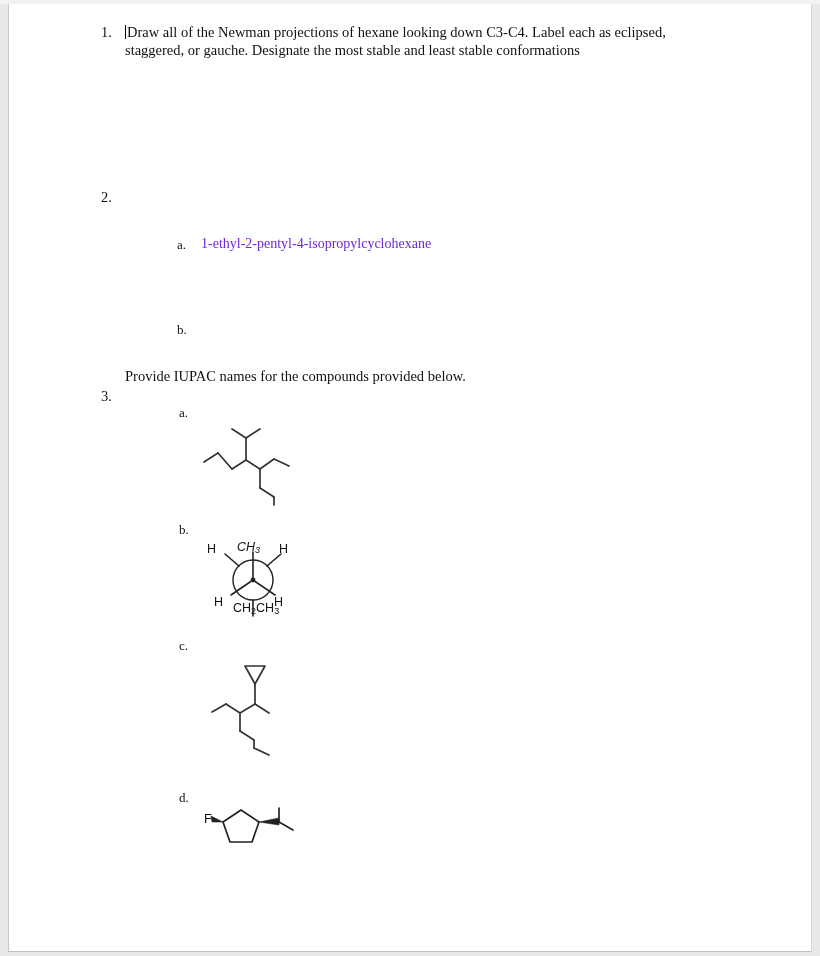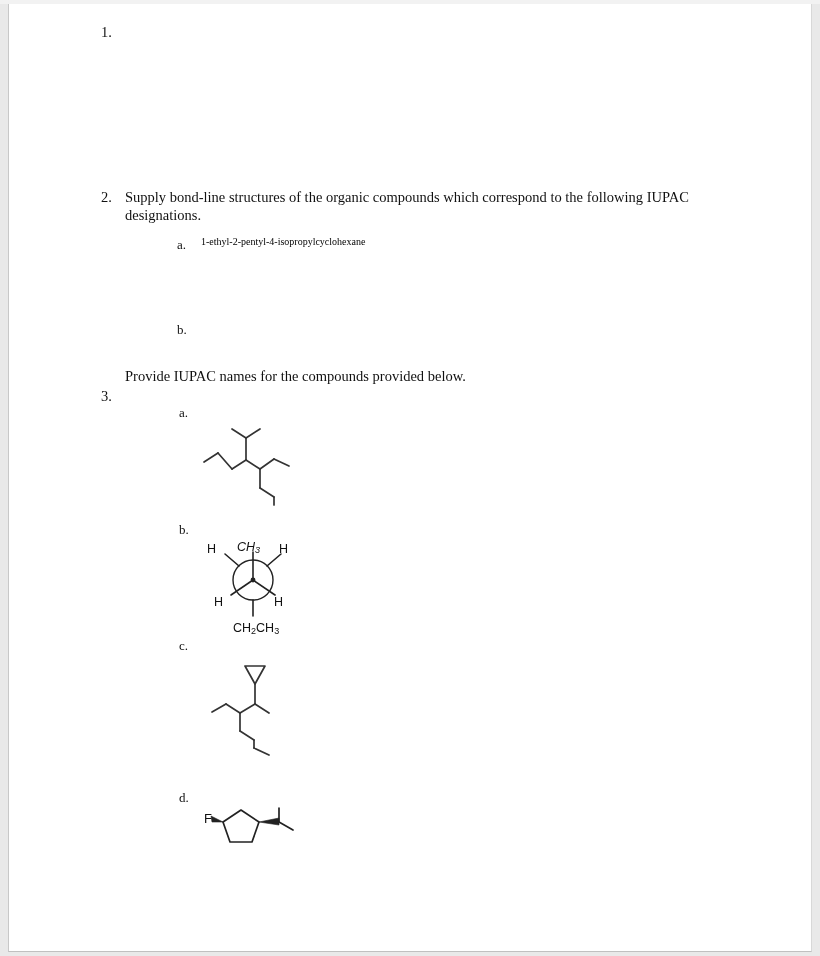--- a/index.html
+++ b/index.html
@@ -41,22 +41,22 @@
     line-height: 17.5px;
     color: #111;
   }
   .qnum {
     position: absolute;
     font-size: 14.5px;
     color: #111;
   }
   .sub {
     position: absolute;
-    font-size: 10px;
-    color: #000000;
+    font-size: 14px;
+    color: #6d28d9;
   }
   .sublabel {
     position: absolute;
     font-size: 13px;
     color: #111;
   }
   .ital { font-style: italic; }
 
   .caret {
     display: inline-block;
@@ -86,23 +86,23 @@
   }
 </style>
 </head>
 <body>
 
 <div id="topstrip"></div>
 
 <div id="page">
 
   <div class="qnum" style="left:92px; top:20px;">1.</div>
+  <div class="q" style="left:116px; top:20px; width:570px;"><span class="caret"></span><span>Draw all of the Newman projections of hexane looking down C3-C4. Label each as eclipsed, staggered, or gauche. Designate the most stable and least stable conformations</span></div>
 
   <div class="qnum" style="left:92px; top:185px;">2.</div>
-  <div class="q" style="left:116px; top:185px; width:588px;">Supply bond-line structures of the organic compounds which correspond to the following IUPAC designations.</div>
 
   <div class="sublabel" style="left:168px; top:233px;">a.</div>
   <div class="sub" style="left:192px; top:232px;">1-ethyl-2-pentyl-4-isopropylcyclohexane</div>
 
   <div class="sublabel" style="left:168px; top:318px;">b.</div>
 
   <div class="qnum" style="left:92px; top:384px;">3.</div>
   <div class="q" style="left:116px; top:364px; width:500px;">Provide IUPAC names for the compounds provided below.</div>
 
   <div class="sublabel" style="left:170px; top:401px;">a.</div>
@@ -160,21 +160,21 @@
   </div>
   <div class="nmlabel" style="left:270px; top:538px;">
     <span>H</span>
   </div>
   <div class="nmlabel" style="left:205px; top:591px;">
     <span>H</span>
   </div>
   <div class="nmlabel" style="left:265px; top:591px;">
     <span>H</span>
   </div>
-  <div class="nmlabel" style="left:224px; top:617px;">
+  <div class="nmlabel" style="left:224px; top:597px;">
     <span>CH</span><sub>2</sub><span>CH</span><sub>3</sub>
   </div>
 
   <div class="sublabel" style="left:170px; top:634px;">c.</div>
 
   <div class="struct" style="left:190px; top:645px;">
     <svg width="110" height="110" viewBox="0 0 110 110">
       <g fill="none" stroke="#333333" stroke-width="1.7" stroke-linecap="round" stroke-linejoin="round">
 
         <path d="M46 17 L66 17 L56 35 Z"></path>

